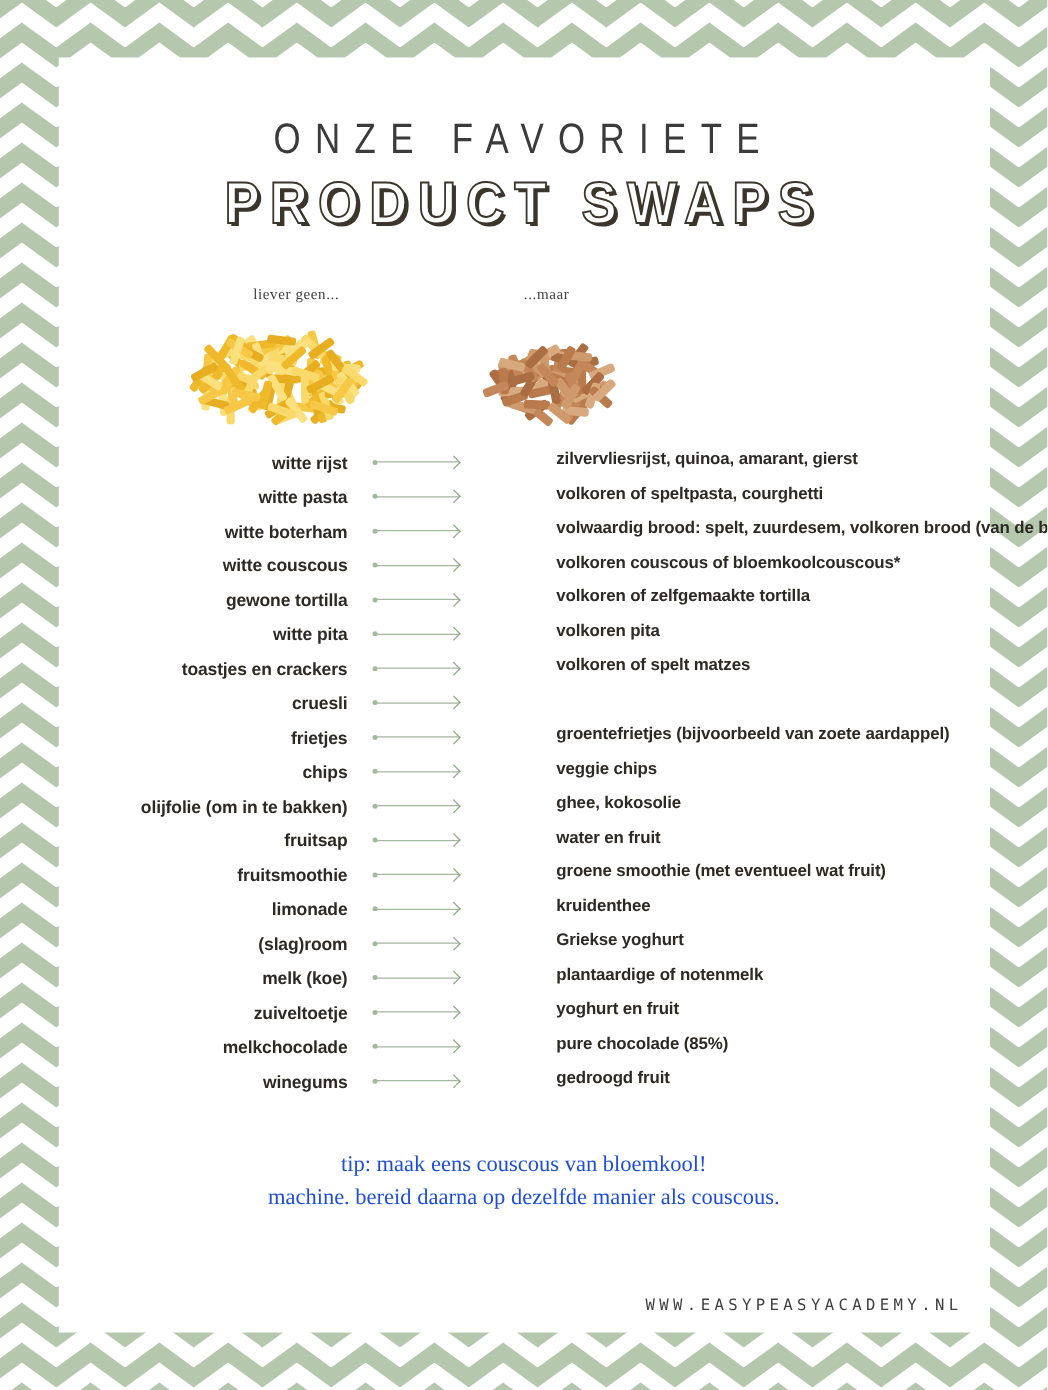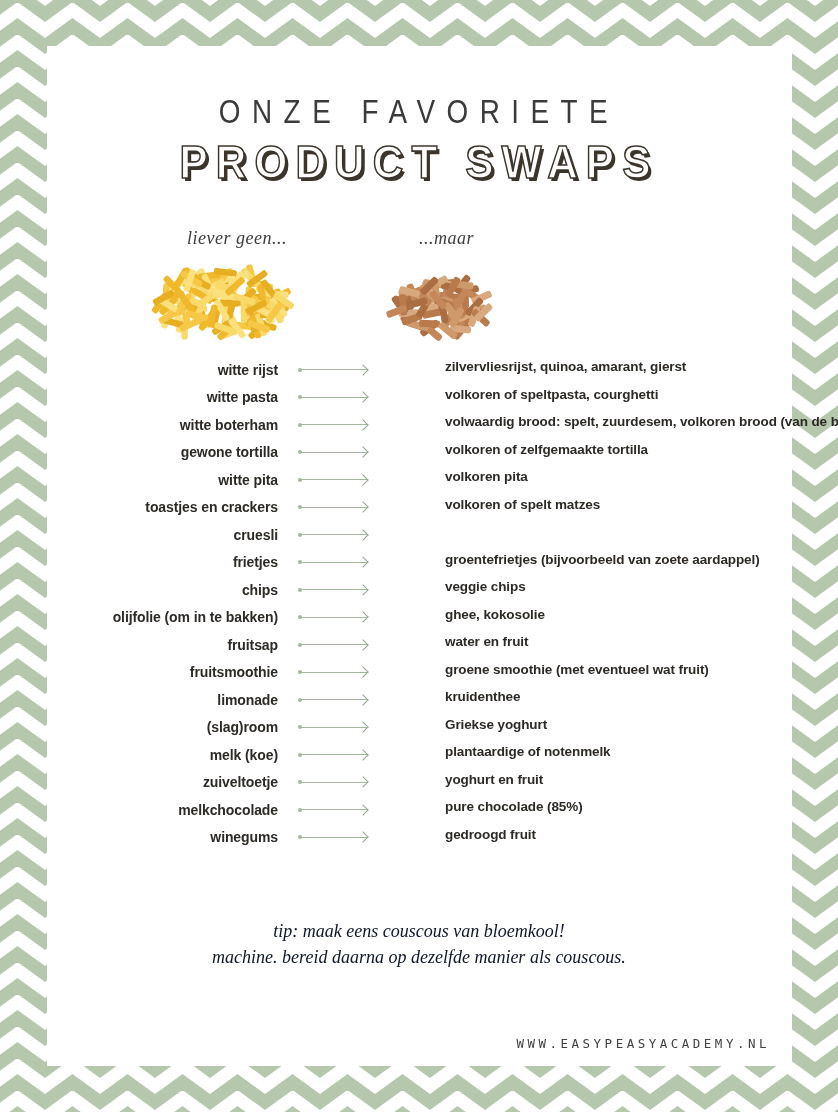--- a/index.html
+++ b/index.html
@@ -28,22 +28,22 @@
     text-align:center;
     font-size:47px;font-weight:700;letter-spacing:9px;
     color:#ffffff;
     -webkit-text-stroke:1.6px #3b352c;
     text-shadow:3px 3px 0 #3b352c;
     transform:scaleX(.9);
   }
   
   .col-header{
     position:absolute;top:228px;
-    font-family:"Liberation Serif", serif;font-style:italic;
-    font-size:18px;color:#3d3d3d;letter-spacing:.5px;
+    font-family:"Liberation Serif", serif;
+    font-size:12px;color:#3d3d3d;letter-spacing:.5px;
   }
   .col-header.left{left:177px;width:120px;text-align:center;}
   .col-header.right{left:419px;}
   
   .pasta{position:absolute;display:block;}
   .pasta.white{left:150px;top:256px;}
   .pasta.whole{left:385px;top:270px;}
   
   #swap-list{position:absolute;left:47px;top:356px;width:745px;}
   .swap-row{
@@ -76,22 +76,22 @@
     position:relative;top:-3px;
     padding-left:47px;
     font-size:13.5px;font-weight:700;color:#2d2a26;
     letter-spacing:-0.1px;
     white-space:nowrap;
   }
   
   #tip{
     position:absolute;left:0;top:918px;width:100%;
     text-align:center;
-    font-family:"Liberation Serif", serif;font-style:italic;
-    font-size:18px;line-height:26px;color:#0f172a;
+    font-family:"Liberation Serif", serif;
+    font-size:18px;line-height:26px;color:#1d4ed8;
   }
   
   #website{
     position:absolute;top:1036px;right:68px;
     font-family:"DejaVu Sans Mono", monospace;
     font-size:12.5px;letter-spacing:3.5px;color:#3f3f3f;
   }
 </style>
 </head>
 <body>
@@ -343,20 +343,25 @@
         <div class="swap-arrow"></div>
         <div class="swap-to">volkoren of speltpasta, courghetti</div>
       </div>
 
       <div class="swap-row">
         <div class="swap-from">witte boterham</div>
         <div class="swap-arrow"></div>
         <div class="swap-to">volwaardig brood: spelt, zuurdesem, volkoren brood (van de bakker)</div>
       </div>
 
+      <div class="swap-row">
+        <div class="swap-from">witte couscous</div>
+        <div class="swap-arrow"></div>
+        <div class="swap-to">volkoren couscous of bloemkoolcouscous*</div>
+      </div>
 
       <div class="swap-row">
         <div class="swap-from">gewone tortilla</div>
         <div class="swap-arrow"></div>
         <div class="swap-to">volkoren of zelfgemaakte tortilla</div>
       </div>
 
       <div class="swap-row">
         <div class="swap-from">witte pita</div>
         <div class="swap-arrow"></div>

